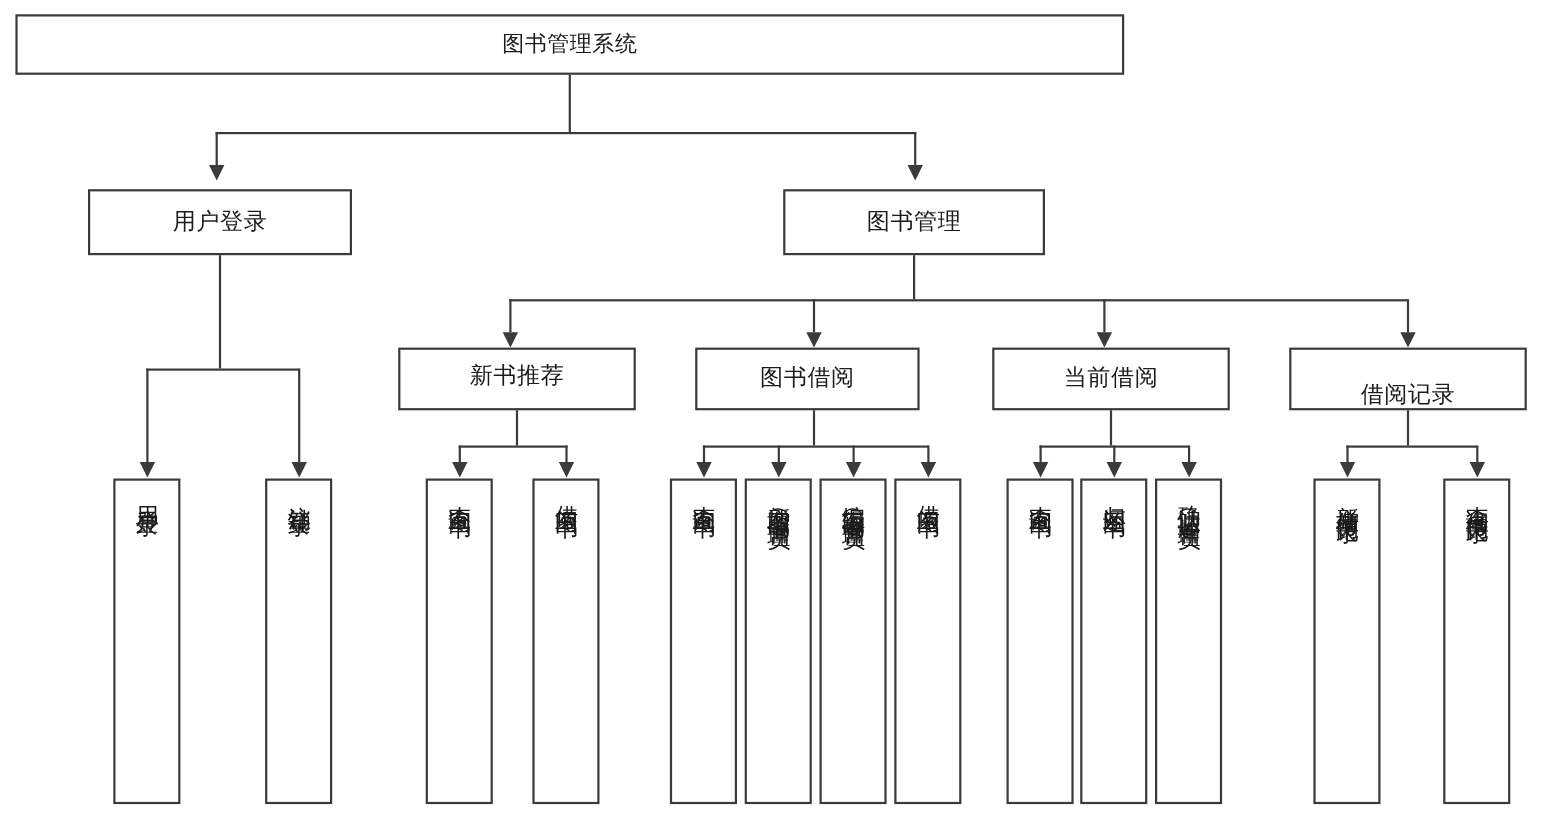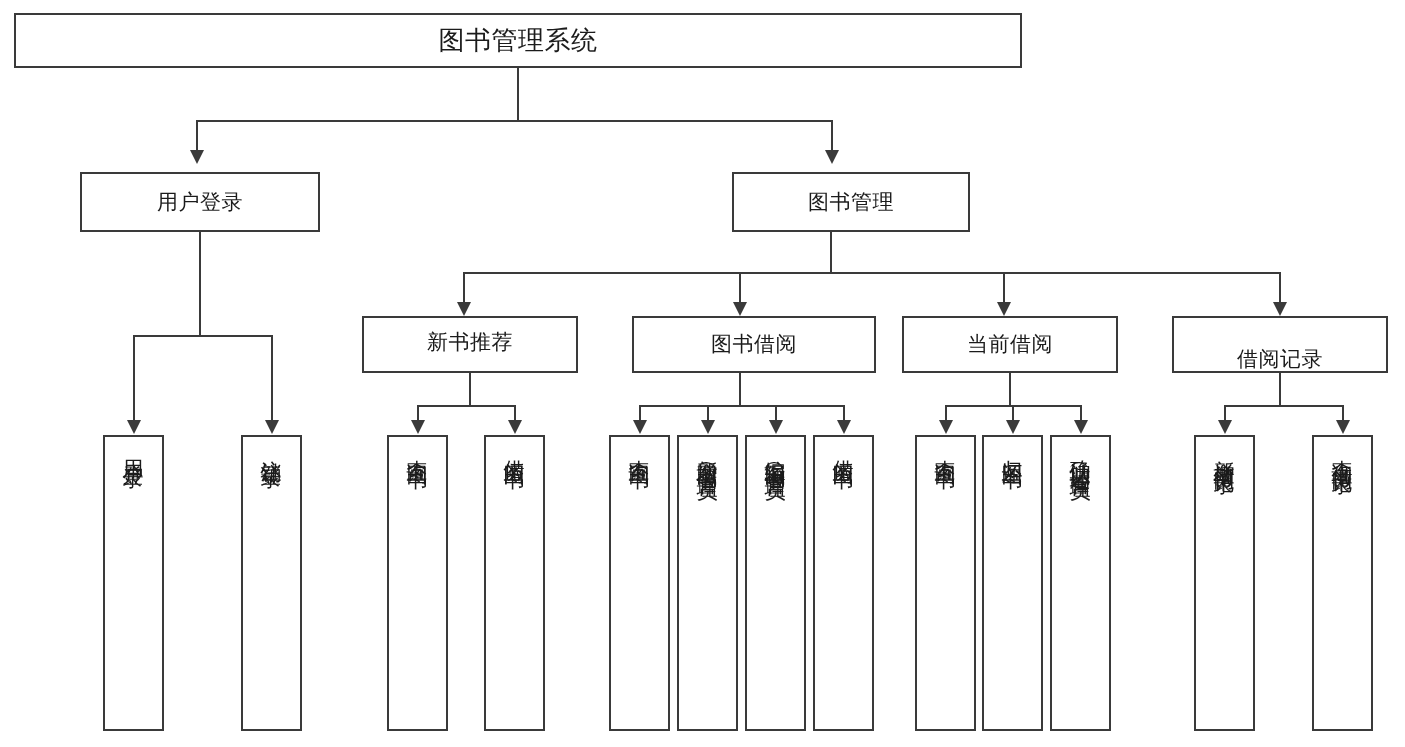--- a/index.html
+++ b/index.html
@@ -27,21 +27,21 @@
   }
   .node .lbl{
     display:block;
     text-align:center;
     line-height:1.08;
     letter-spacing:0.5px;
   }
   .node.h .lbl{
     font-size:21px;
   }
-  .node.root .lbl{font-size:26px;}
+  .node.root .lbl{font-size:20px;}
   
   .node.v{
     align-items:flex-start;
     justify-content:center;
     padding-top:6px;
   }
   .node.v .lbl{
     writing-mode:vertical-rl;
     text-orientation:upright;
     font-size:21px;
@@ -91,21 +91,21 @@
   <div class="ln v" style="left:196px;top:120px;height:30px;"></div>
   <div class="arw" style="left:190px;top:150px;"></div>
 
   <div class="ln v" style="left:831px;top:120px;height:30px;"></div>
   <div class="arw" style="left:825px;top:150px;"></div>
 
   <div class="node h" style="left:80px;top:172px;width:240px;height:60px;">
     <span class="lbl">用户登录</span>
   </div>
 
-  <div class="node h" style="left:732px;top:172px;width:238px;height:60px;">
+  <div class="node h" style="left:712px;top:172px;width:238px;height:60px;">
     <span class="lbl">图书管理</span>
   </div>
 
   <div class="ln v" style="left:199px;top:232px;height:103px;"></div>
   <div class="ln h" style="left:133px;top:335px;width:139px;"></div>
   <div class="ln v" style="left:133px;top:335px;height:85px;"></div>
   <div class="arw" style="left:127px;top:420px;"></div>
   <div class="ln v" style="left:271px;top:335px;height:85px;"></div>
   <div class="arw" style="left:265px;top:420px;"></div>
 
@@ -116,21 +116,21 @@
   <div class="ln v" style="left:739px;top:272px;height:30px;"></div>
   <div class="arw" style="left:733px;top:302px;"></div>
   <div class="ln v" style="left:1003px;top:272px;height:30px;"></div>
   <div class="arw" style="left:997px;top:302px;"></div>
   <div class="ln v" style="left:1279px;top:272px;height:30px;"></div>
   <div class="arw" style="left:1273px;top:302px;"></div>
 
   <div class="node h" style="left:362px;top:316px;width:216px;height:57px;font-family:Liberation Mono, monospace;">
     <span class="lbl">新书推荐</span>
   </div>
-  <div class="node h" style="left:632px;top:316px;width:244px;height:57px;">
+  <div class="node h" style="left:632px;top:316px;width:204px;height:57px;">
     <span class="lbl">图书借阅</span>
   </div>
   <div class="node h" style="left:902px;top:316px;width:216px;height:57px;">
     <span class="lbl">当前借阅</span>
   </div>
   <div class="node h" style="left:1172px;top:316px;width:216px;height:57px;align-items:flex-end;">
     <span class="lbl">借阅记录</span>
   </div>
 
   <div class="ln v" style="left:469px;top:373px;height:32px;"></div>

